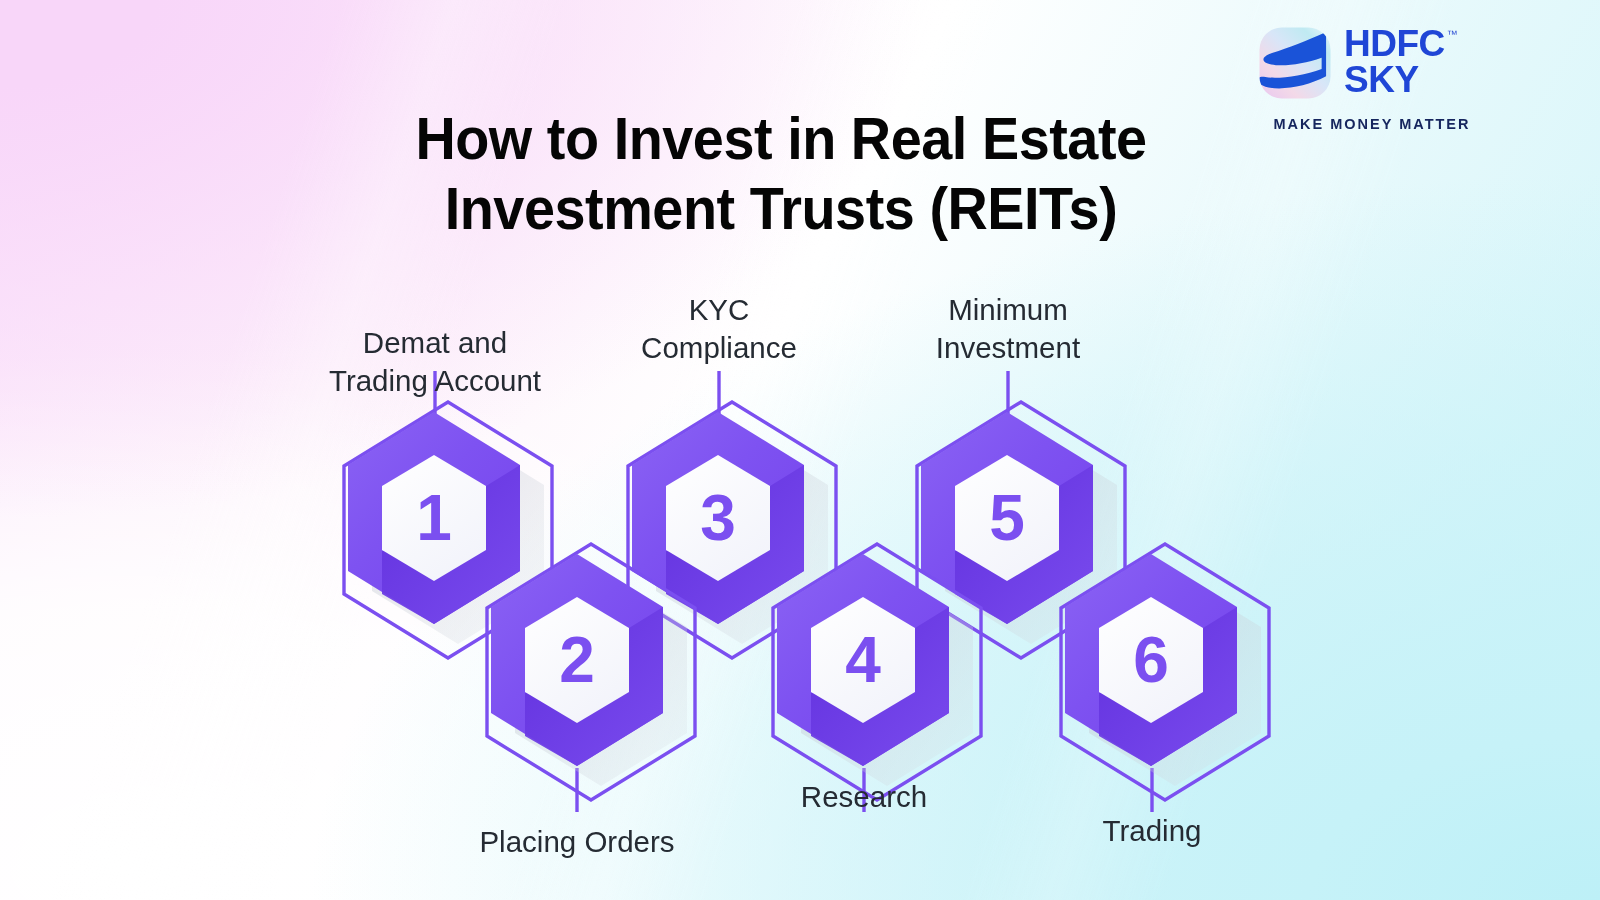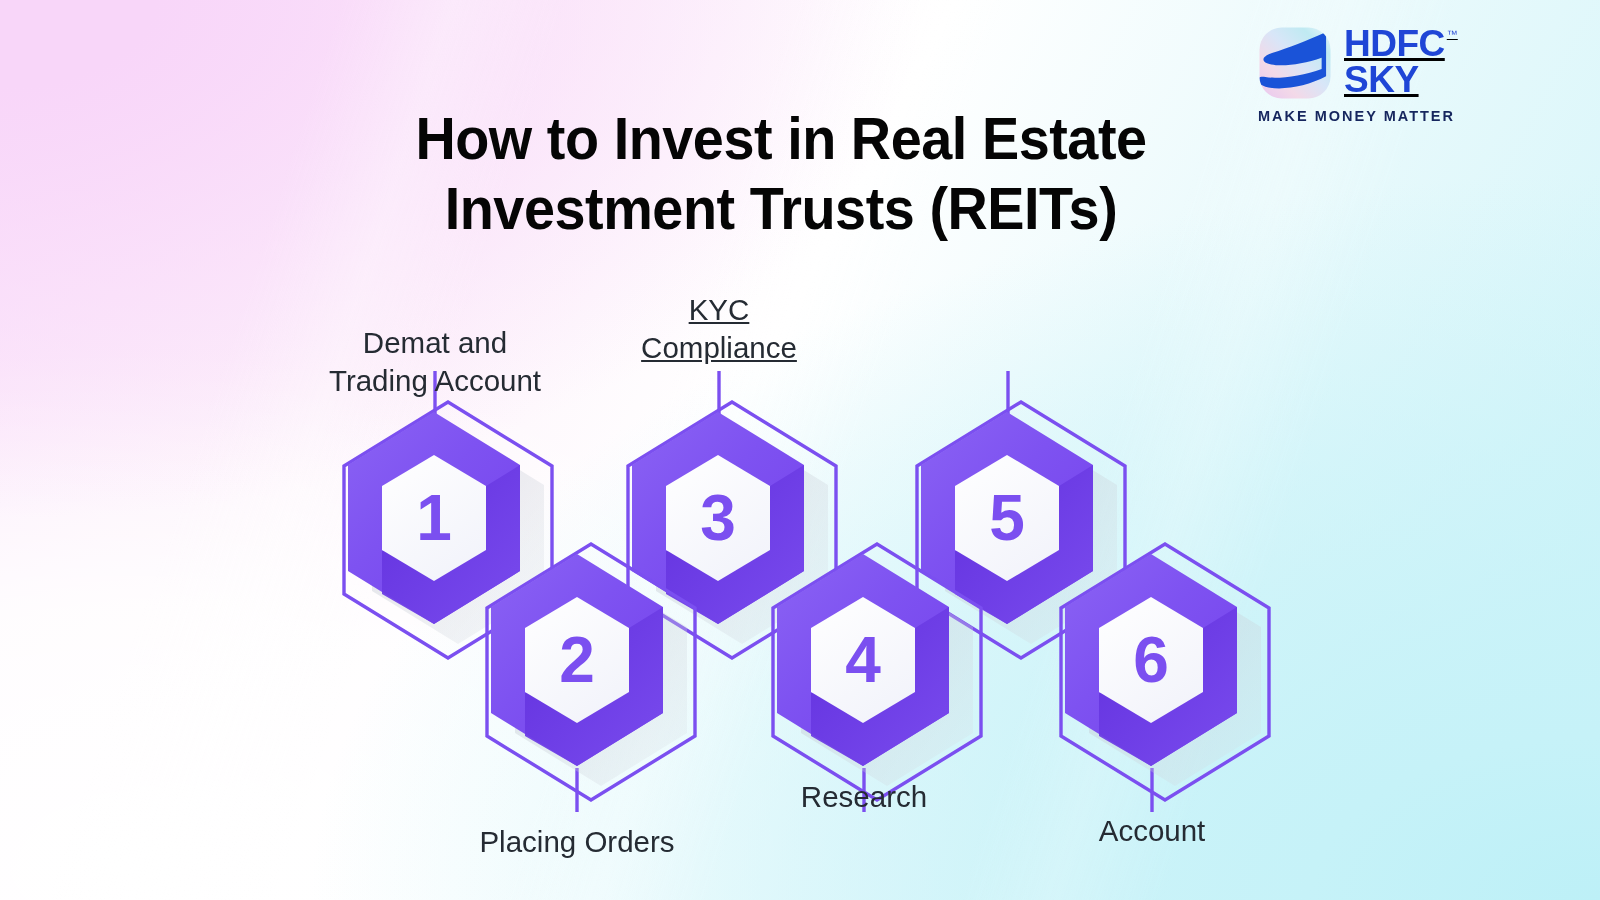--- a/index.html
+++ b/index.html
@@ -21,27 +21,27 @@
   
   #streaks{ position:absolute; inset:0; pointer-events:none; opacity:.55;
     background:
       linear-gradient(108deg, rgba(255,255,255,0) 18%, rgba(255,255,255,.55) 24%, rgba(255,255,255,0) 30%),
       linear-gradient(108deg, rgba(255,255,255,0) 42%, rgba(255,255,255,.40) 47%, rgba(255,255,255,0) 53%),
       linear-gradient(108deg, rgba(255,255,255,0) 66%, rgba(255,255,255,.30) 71%, rgba(255,255,255,0) 77%);
   }
 
   
   #logo{ position:absolute; left:1258px; top:26px; width:228px; }
-  #logomark{ display:flex; align-items:flex-start;text-decoration:underline; }
+  #logomark{ display:flex; align-items:flex-start; }
   #logo-tm{ font-size:11px; color:#2b4cd4; margin-left:2px; margin-top:2px; letter-spacing:0; }
   #logo-words{ margin-left:12px; }
   .logo-line{ color:#1f46d6; font-weight:700; font-size:37px; line-height:.96;
               letter-spacing:-.5px; font-family:"Liberation Sans", sans-serif; }
   #logo-tag{ color:#16265e; font-weight:700; font-size:14.5px; letter-spacing:2.0px;
-             margin-top:8px; text-align:left; width:100%; }
+             margin-top:16px; text-align:center; width:100%; }
 
   
   #title{
     position:absolute; left:316px; top:104px; width:930px;
     font-family:"Liberation Sans Narrow","Liberation Sans", sans-serif;
     font-weight:700; font-size:60px; line-height:1.17; color:#050505;
     letter-spacing:-.5px; text-align:center;
     transform:scaleX(.93); transform-origin:center top;
   }
   #title .l2{ display:block; }
@@ -170,19 +170,21 @@
       <text x="0" y="0" dy="22" text-anchor="middle" font-family="Liberation Sans, sans-serif" font-size="64" font-weight="700" fill="#7b4ff0">4</text>
     </g>
     <g transform="translate(1151,660)">
       <use href="#hexcell"></use>
       <text x="0" y="0" dy="22" text-anchor="middle" font-family="Liberation Sans, sans-serif" font-size="64" font-weight="700" fill="#7b4ff0">6</text>
     </g>
   </svg>
 
   <div class="node-label" style="left:285px; top:291px; width:300px;margin-top:33px;">Demat and
 Trading Account</div>
-  <div class="node-label" style="left:589px; top:291px; width:260px;text-decoration:underline;">KYC
+  <div class="node-label" style="left:589px; top:291px; width:260px;">KYC
 Compliance</div>
+  <div class="node-label" style="left:878px; top:291px; width:260px;">Minimum
+Investment</div>
 
   <div class="node-label" style="left:427px; top:812px; width:300px;margin-top:11px;">Placing Orders</div>
   <div class="node-label" style="left:744px; top:778px; width:240px;">Research</div>
-  <div class="node-label" style="left:1032px; top:812px; width:240px;">Account</div>
+  <div class="node-label" style="left:1032px; top:812px; width:240px;">Trading</div>
 </div>
 
 </body></html>

